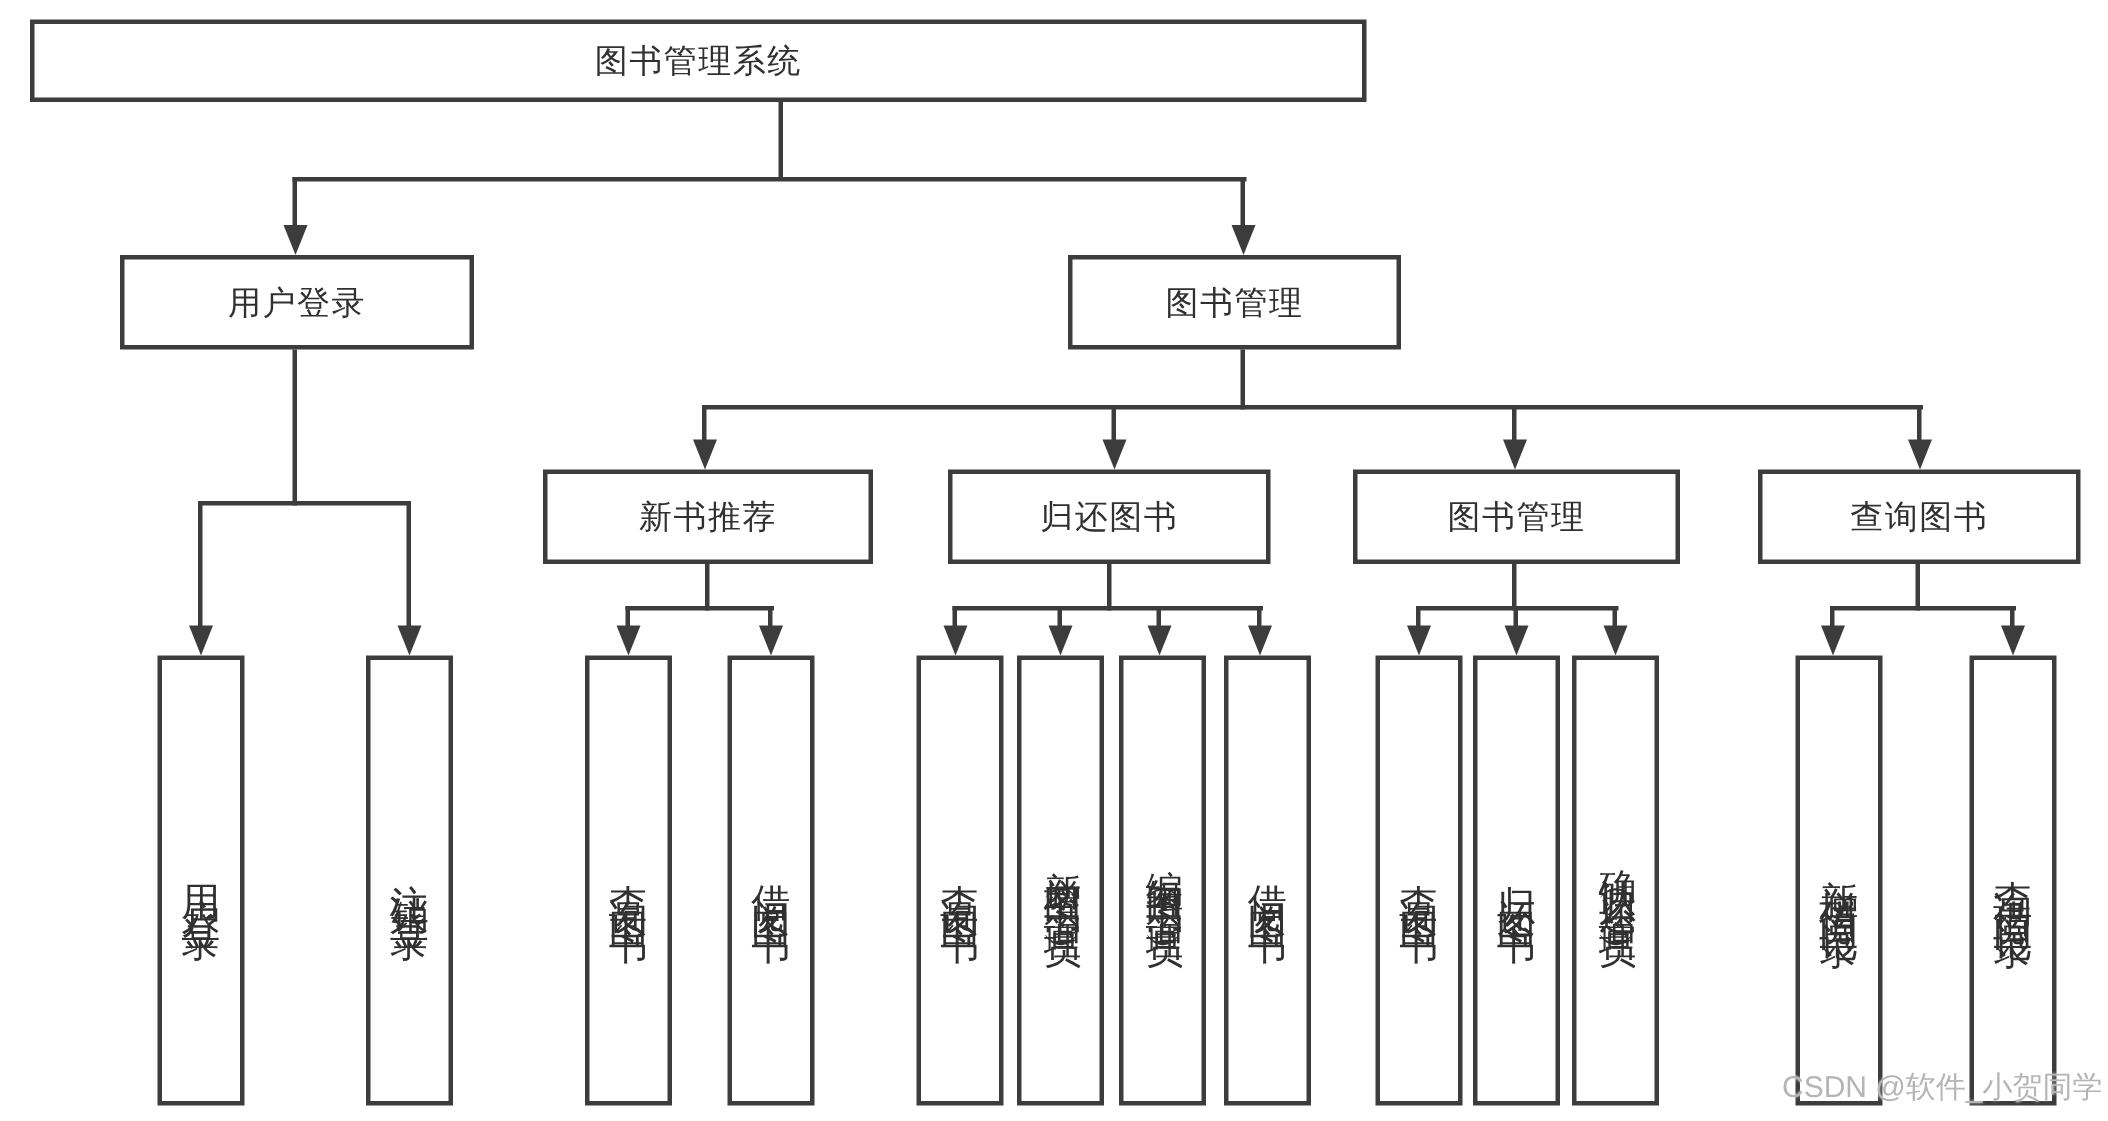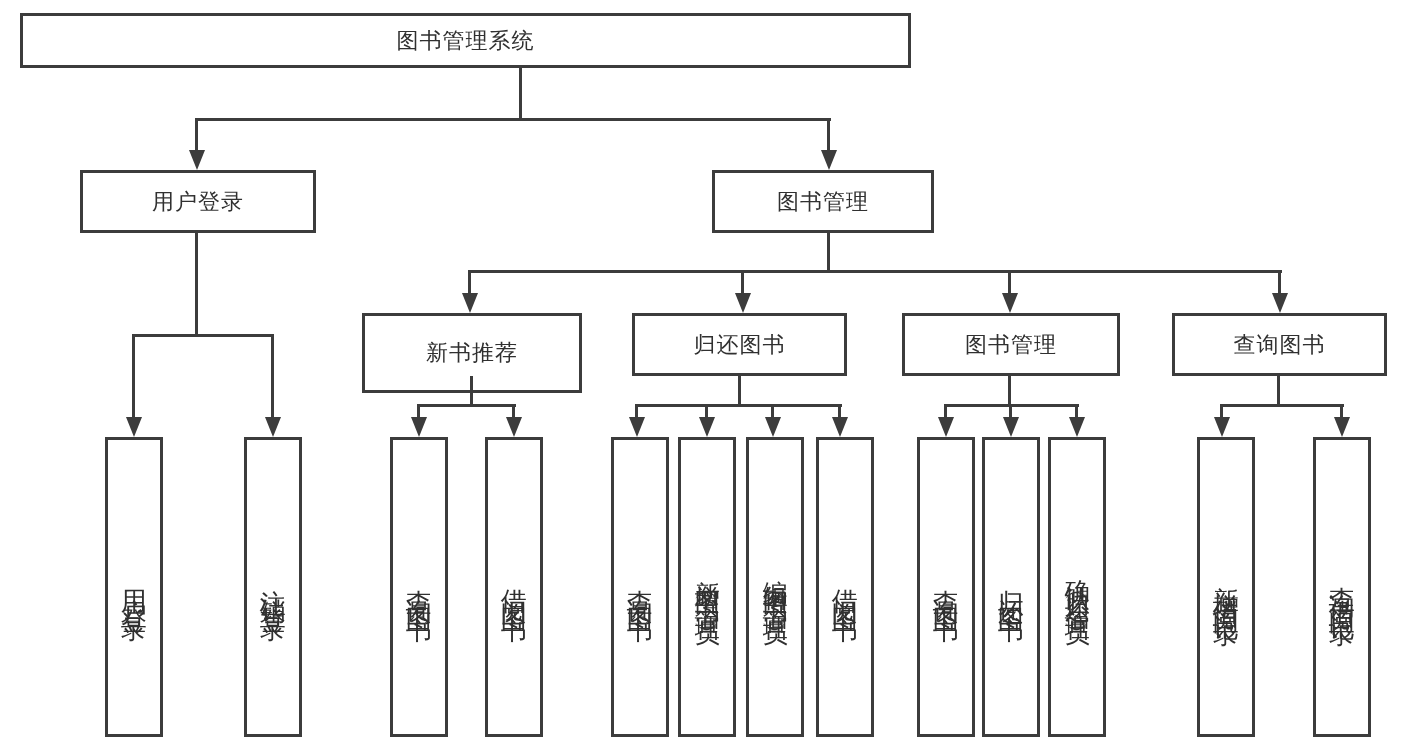--- a/index.html
+++ b/index.html
@@ -71,21 +71,21 @@
   <div class="hline" style="left:468px;top:270px;width:814px"></div>
   <div class="vline" style="left:468px;top:270px;height:26px"></div>
   <div class="vline" style="left:741px;top:270px;height:26px"></div>
   <div class="vline" style="left:1008px;top:270px;height:26px"></div>
   <div class="vline" style="left:1278px;top:270px;height:26px"></div>
   <div class="arrow" style="left:462px;top:293px"></div>
   <div class="arrow" style="left:735px;top:293px"></div>
   <div class="arrow" style="left:1002px;top:293px"></div>
   <div class="arrow" style="left:1272px;top:293px"></div>
 
-  <div class="node" style="left:362px;top:313px;width:220px;height:80px">
+  <div class="node" style="left:362px;top:313px;width:220px;height:63px">
     <span>新书推荐</span>
   </div>
   <div class="node" style="left:632px;top:313px;width:215px;height:63px">
     <span>归还图书</span>
   </div>
   <div class="node" style="left:902px;top:313px;width:218px;height:63px">
     <span>图书管理</span>
   </div>
   <div class="node" style="left:1172px;top:313px;width:215px;height:63px">
     <span>查询图书</span>
@@ -162,14 +162,15 @@
     <span>确认归还（管理员）</span>
   </div>
 
   <div class="leaf len6" style="left:1197px">
     <span>新增借阅记录</span>
   </div>
   <div class="leaf len6" style="left:1313px">
     <span>查询借阅记录</span>
   </div>
 
+  <div class="watermark">CSDN @软件_小贺同学</div>
 
 </div>
 
 </body></html>

